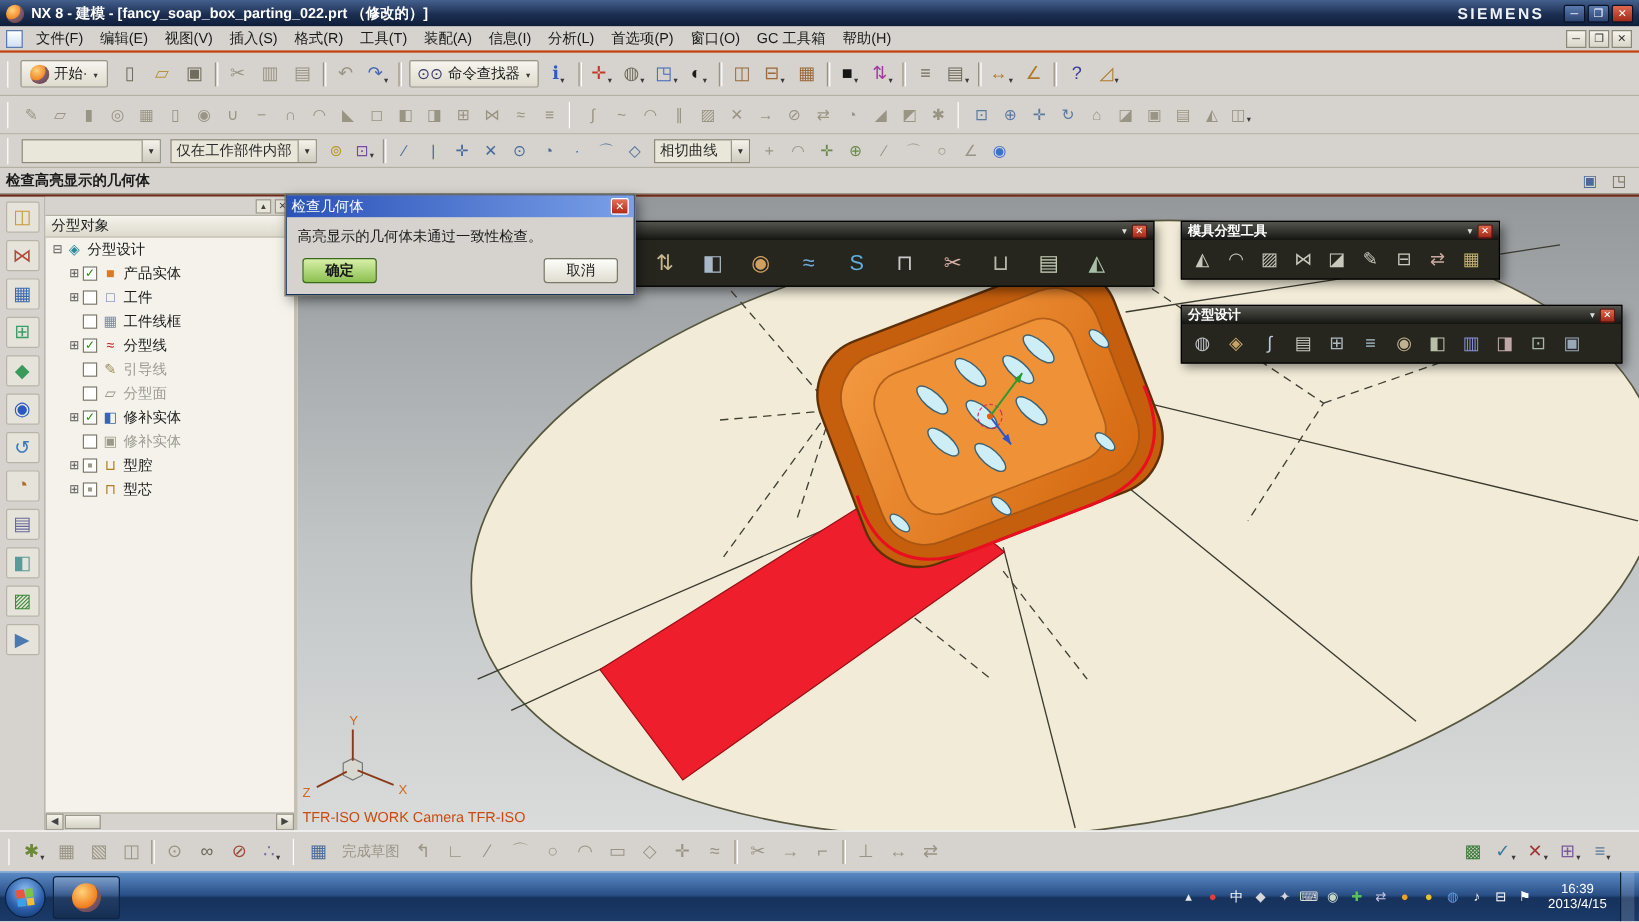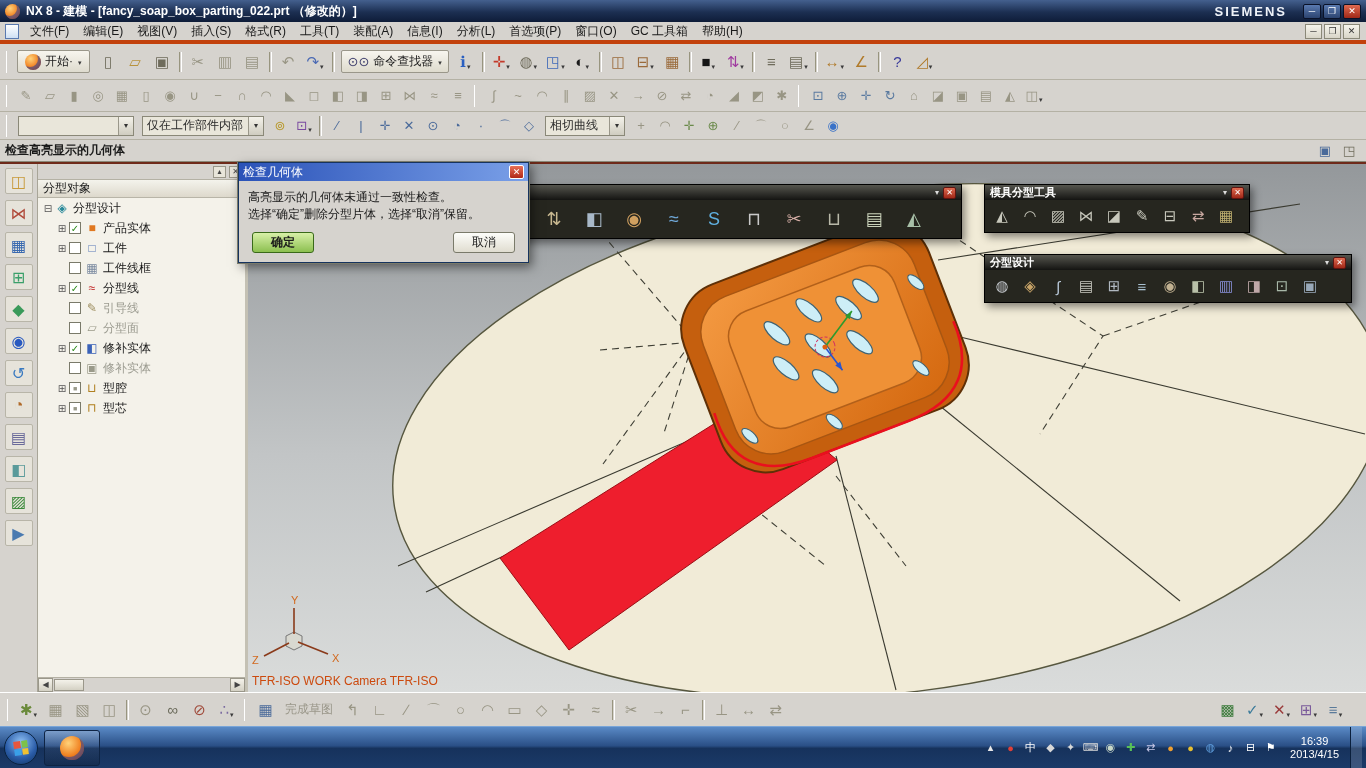--- a/index.html
+++ b/index.html
@@ -9,21 +9,21 @@
 
 .titlebar{position:absolute;left:0;top:0;width:100%;height:22px;background:linear-gradient(180deg,#44608e 0%,#1c2f52 55%,#0e1c38 100%);display:flex;align-items:center;padding:0 5px;gap:6px;color:#fff}
 .nx-ball{width:15px;height:15px;border-radius:50%;background:radial-gradient(circle at 35% 30%,#ffd27a,#f08020 55%,#b03c08);box-shadow:inset -3px -3px 0 rgba(30,60,160,.55);flex:none}
 .title-text{font-weight:bold;font-size:12px;white-space:nowrap}
 .brand{margin-left:auto;font-weight:bold;letter-spacing:2px;font-size:13px;color:#eef2f8}
 .win-btns{display:flex;gap:2px;margin-left:10px}
 .wbtn{width:18px;height:15px;border:1px solid #0a1228;border-radius:2px;color:#fff;font-size:9px;line-height:13px;text-align:center;background:linear-gradient(#5a7ab0,#2c4470)}
 .wbtn.close{background:linear-gradient(#e06a50,#a02818)}
 
 
-.menubar{position:absolute;left:0;top:22px;width:100%;height:22px;background:#d6d3ce;border-bottom:4px solid #c2410c;display:flex;align-items:center;padding:0 3px}
+.menubar{position:absolute;left:0;top:22px;width:100%;height:22px;background:#d6d3ce;border-bottom:2px solid #c2410c;display:flex;align-items:center;padding:0 3px}
 .doc-ico{width:14px;height:15px;background:linear-gradient(#fff,#cfe0f4);border:1px solid #5a7ab0;margin:0 4px 0 2px;flex:none}
 #menu-items{display:flex;align-items:center}
 .menu-item{padding:3px 7px;white-space:nowrap}
 .mdi-btns{margin-left:auto;display:flex;gap:2px;padding-right:3px}
 .mbtn{width:17px;height:15px;border:1px solid #8a8878;background:linear-gradient(#f6f4ec,#d8d5c8);font-size:9px;line-height:13px;text-align:center;color:#333}
 
 
 .tb-row{position:absolute;left:0;width:100%;background:#d6d3ce;display:flex;align-items:center;border-bottom:1px solid #b4b1a4;padding:0 2px}
 .tb1{top:44px;height:36px}
 .tb2{top:80px;height:32px}
@@ -1017,21 +1017,20 @@
       </div>
   </div>
 
   <div class="dialog">
     <div class="dlg-title">
       <span>检查几何体</span>
       <span class="dlg-close">✕</span>
     </div>
     <div class="dlg-body">
       <div class="dlg-line">高亮显示的几何体未通过一致性检查。</div>
-      <div class="dlg-line">选择“确定”删除分型片体，选择“取消”保留。</div>
       <div class="dlg-btns">
         <div class="btn ok">确定</div>
         <div class="btn">取消</div>
       </div>
     </div>
   </div>
 
 </div>
 
 </body></html>

